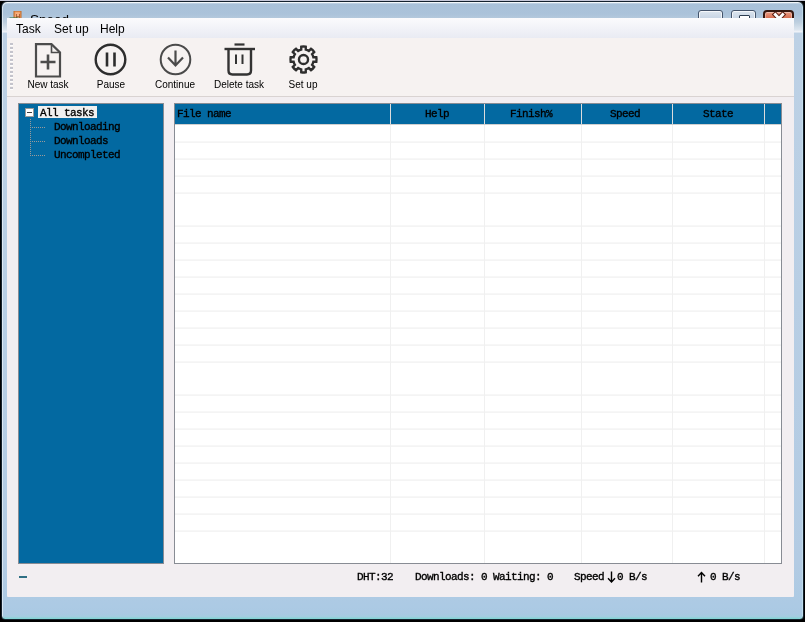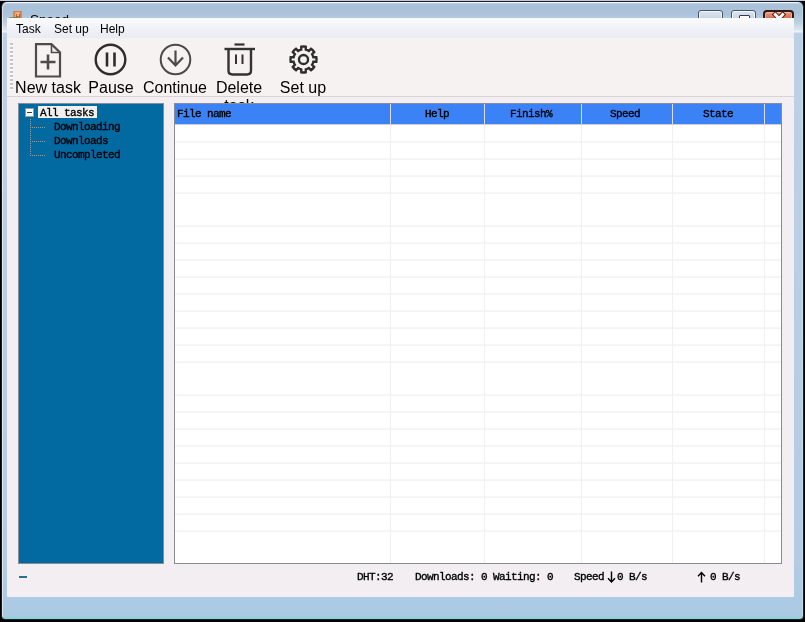--- a/index.html
+++ b/index.html
@@ -24,34 +24,34 @@
 .glyph-max{position:absolute;left:7px;top:4px;width:11px;height:9px;background:#fff;border:1px solid #2e3e52;border-radius:1px}
 .glyph-max:before{content:"";position:absolute;left:2px;top:3px;width:4px;height:2px;background:#2e3e52}
 
 .menu{position:absolute;left:0;top:0;width:787px;height:20px;background:linear-gradient(180deg,#fbfbfd 0%,#f0f1f7 60%,#e9ebf3 100%)}
 .menu span{position:absolute;top:4px;font-size:12px;color:#000}
 
 .tbar{position:absolute;left:0;top:20px;width:787px;height:59px;background:#f6f2f1;border-bottom:1px solid #d9d3d2}
 .grip{position:absolute;left:3px;top:5px;width:3px;height:48px;
 background:repeating-linear-gradient(180deg,#c4c4cc 0 2px,#fdfdfd 2px 3px,transparent 3px 4px)}
 .tbar svg{position:absolute}
-.tlab{position:absolute;top:41px;font-size:16px;color:#000;width:80px;text-align:center}
+.tlab{position:absolute;top:41px;font-size:10px;color:#000;width:80px;text-align:center}
 
 .lpanel{position:absolute;left:11px;top:85px;width:146px;height:461px;background:#0369a1;border:1px solid #888c94}
 .rpanel{position:absolute;left:167px;top:85px;width:608px;height:461px;background:#fff;border:1px solid #888c94}
 .mono{font-family:"Liberation Mono",monospace;font-size:11px;letter-spacing:-0.6px;color:#000;-webkit-text-stroke:0.35px #000}
 
 .sel{position:absolute;left:19px;top:2px;width:59px;height:12px;background:#f0f0f0}
 .ebox{position:absolute;left:6px;top:4px;width:9px;height:9px;border:1px solid #9a9a9a;background:#fff}
 .ebox:before{content:"";position:absolute;left:1px;top:3px;width:5px;height:1px;background:#3c3c3c}
 .titem{position:absolute;white-space:pre}
 .dotv{position:absolute;left:11px;top:15px;width:1px;height:37px;background:repeating-linear-gradient(180deg,#9a9a9a 0 1px,transparent 1px 2px)}
 .doth{position:absolute;width:16px;height:1px;background:repeating-linear-gradient(90deg,#9a9a9a 0 1px,transparent 1px 2px)}
 
-.thead{position:absolute;left:0;top:0;width:606px;height:21px;background:#3b82f6;border-bottom:1px solid #cfcfcf}
+.thead{position:absolute;left:0;top:0;width:606px;height:21px;background:#0369a1;border-bottom:1px solid #cfcfcf}
 .thead span{position:absolute;top:4px}
 .vsep{position:absolute;top:0;width:1px;height:20px;background:#dcdcdc}
 .vline{position:absolute;top:21px;width:1px;height:438px;background:#f0f0f0}
 .tbody{position:absolute;left:0;top:21px;width:606px;height:438px;
 background:repeating-linear-gradient(180deg,transparent 0 15.9px,#ececec 15.9px 16.9px);background-position:0 0.6px}
 
 .status span{position:absolute;white-space:pre}
 </style></head>
 <body>
 <div class="toprow"></div>

